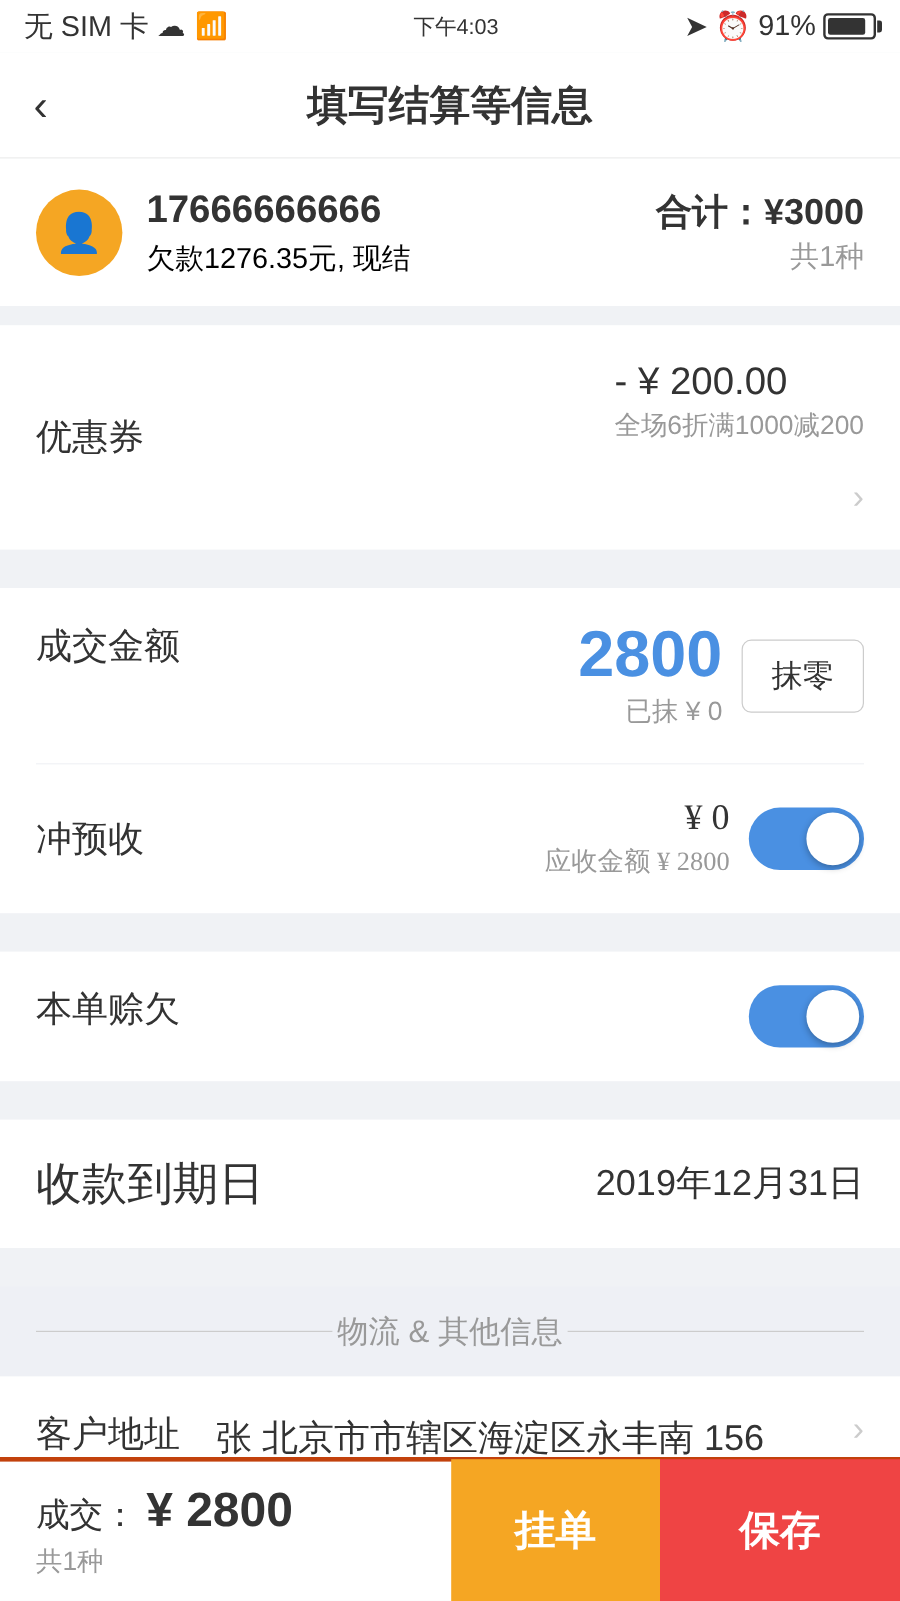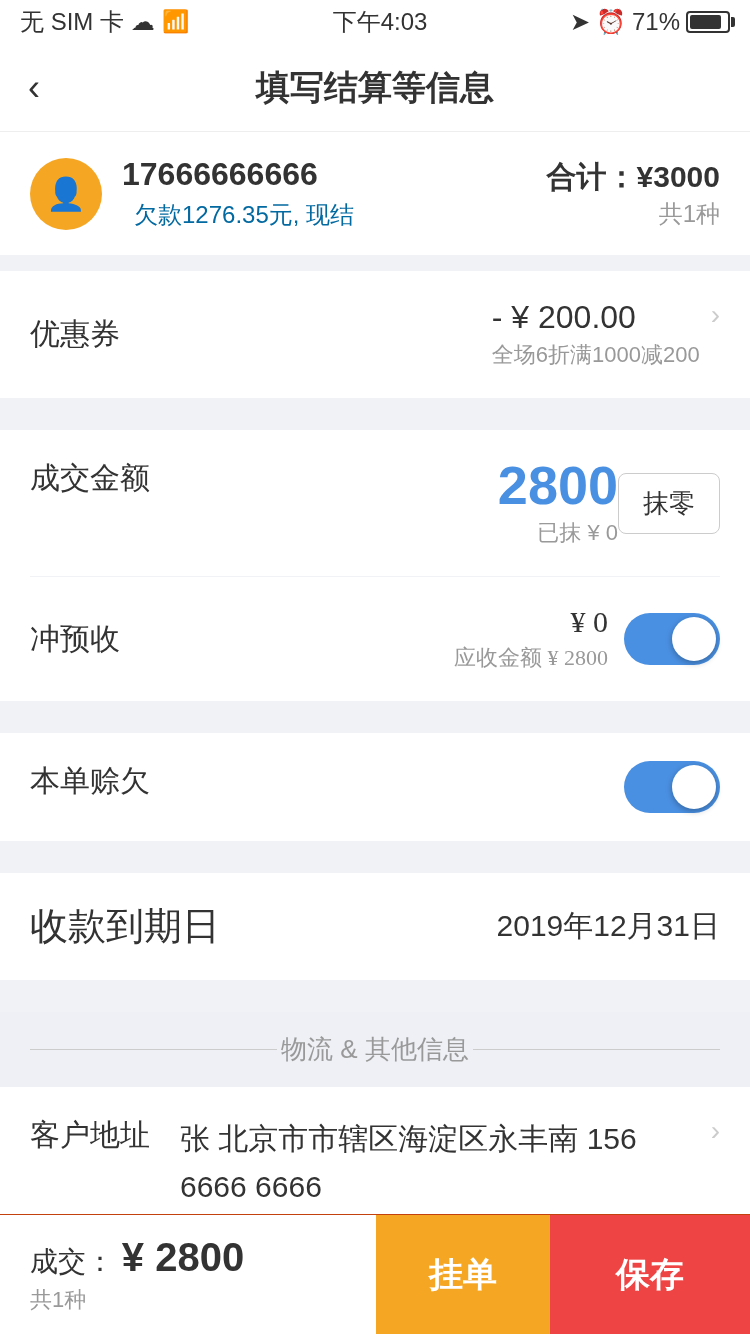--- a/index.html
+++ b/index.html
@@ -20,21 +20,21 @@
       height: 44px;
       background: #fff;
       display: flex;
       align-items: center;
       justify-content: space-between;
       padding: 0 20px;
       font-size: 24px;
       color: #333;
     }
     .status-left { display: flex; align-items: center; gap: 8px; }
-    .status-center { font-size: 24px; font-weight: 500; }
+    .status-center { font-size: 18px; font-weight: 500; }
     .status-right { display: flex; align-items: center; gap: 6px; font-size: 24px; }
     .battery-icon {
       width: 44px; height: 22px; border: 2px solid #333; border-radius: 4px; position: relative; display: inline-flex; align-items: center; padding: 2px;
     }
     .battery-icon::after { content: ''; position: absolute; right: -7px; top: 50%; transform: translateY(-50%); width: 4px; height: 10px; background: #333; border-radius: 0 2px 2px 0; }
     .battery-fill { height: 100%; background: #333; border-radius: 2px; width: 85%; }
 
     
     .nav-bar {
       width: 750px;
@@ -76,36 +76,36 @@
       margin-bottom: 16px;
     }
     .customer-left { display: flex; align-items: center; gap: 20px; }
     .avatar {
       width: 72px; height: 72px; border-radius: 50%; background: #f5a623;
       display: flex; align-items: center; justify-content: center;
       font-size: 32px; color: #fff; flex-shrink: 0;
     }
     .customer-info {}
     .customer-phone { font-size: 32px; font-weight: 600; color: #333; }
-    .customer-note { font-size: 24px; color: #0369a1; margin-top: 6px; margin-left: 12px; }
+    .customer-note { font-size: 24px; color: #000000; margin-top: 6px; }
     .customer-right { text-align: right; }
     .total-amount { font-size: 30px; color: #333; font-weight: 600; }
     .total-count { font-size: 24px; color: #999; }
 
     
     .coupon-row {
       background: #fff;
       padding: 28px 30px;
       display: flex;
       align-items: center;
       justify-content: space-between;
       margin-bottom: 16px;
     }
     .coupon-label { font-size: 30px; color: #333; }
-    .coupon-right { display: flex; align-items: flex-start; gap: 11px; }
+    .coupon-right { display: flex; align-items: flex-end; gap: 28px; flex-direction: column; }
     .coupon-discount { font-size: 32px; color: #333; font-weight: 500; }
     .coupon-desc { font-size: 22px; color: #999; display: block; text-align: right; margin-top: 4px; }
     .chevron-right {
       font-size: 28px; color: #ccc;
     }
 
     
     .section-divider { height: 16px; background: #f0f2f5; }
 
     
@@ -116,21 +116,21 @@
     }
     .form-row {
       display: flex;
       align-items: flex-start;
       justify-content: space-between;
       padding: 28px 0;
       border-bottom: 1px solid #f0f2f5;
     }
     .form-row:last-child { border-bottom: none; }
     .form-label { font-size: 30px; color: #333; }
-    .form-right { display: flex; align-items: center; gap: 0; }
+    .form-right { display: flex; align-items: center; gap: 16px; }
     .amount-large { font-size: 54px; color: #4a90e2; font-weight: 600; line-height: 1; }
     .amount-sub { font-size: 22px; color: #999; text-align: right; margin-top: 6px; }
     .round-btn {
       border: 1px solid #ccc; border-radius: 8px; padding: 12px 24px;
       font-size: 26px; color: #333; background: #fff; cursor: pointer;
       white-space: nowrap;
     }
 
     
     .toggle {
@@ -182,21 +182,21 @@
     .address-label { font-size: 30px; color: #333; flex-shrink: 0; margin-right: 30px; }
     .address-text { font-size: 30px; color: #333; flex: 1; line-height: 1.6; }
 
     
     .bottom-bar {
       position: fixed;
       bottom: 0; left: 0; width: 750px; height: 120px;
       background: #fff;
       display: flex;
       align-items: center;
-      border-top: 1px solid #c2410c;
+      border-top: 4px solid #c2410c;
     }
     .bottom-summary {
       flex: 1;
       padding: 0 30px;
     }
     .bottom-deal { font-size: 28px; color: #333; }
     .bottom-amount { font-size: 40px; color: #333; font-weight: 600; }
     .bottom-count { font-size: 22px; color: #999; margin-top: 4px; }
     .btn-hang {
       width: 174px; height: 120px;
@@ -218,21 +218,21 @@
 
 <div class="status-bar">
   <div class="status-left">
     <span>无 SIM 卡  ☁</span>
     <span class="wifi-icon">📶</span>
   </div>
   <div class="status-center">下午4:03</div>
   <div class="status-right">
     <span>➤</span>
     <span>⏰</span>
-    <span>71%</span>
+    <span>91%</span>
     <span class="battery-icon">
       <span class="battery-fill"></span>
     </span>
   </div>
 </div>
 
 <div class="nav-bar">
   <span class="nav-back">‹</span>
   <span class="nav-title">填写结算等信息</span>
 </div>

